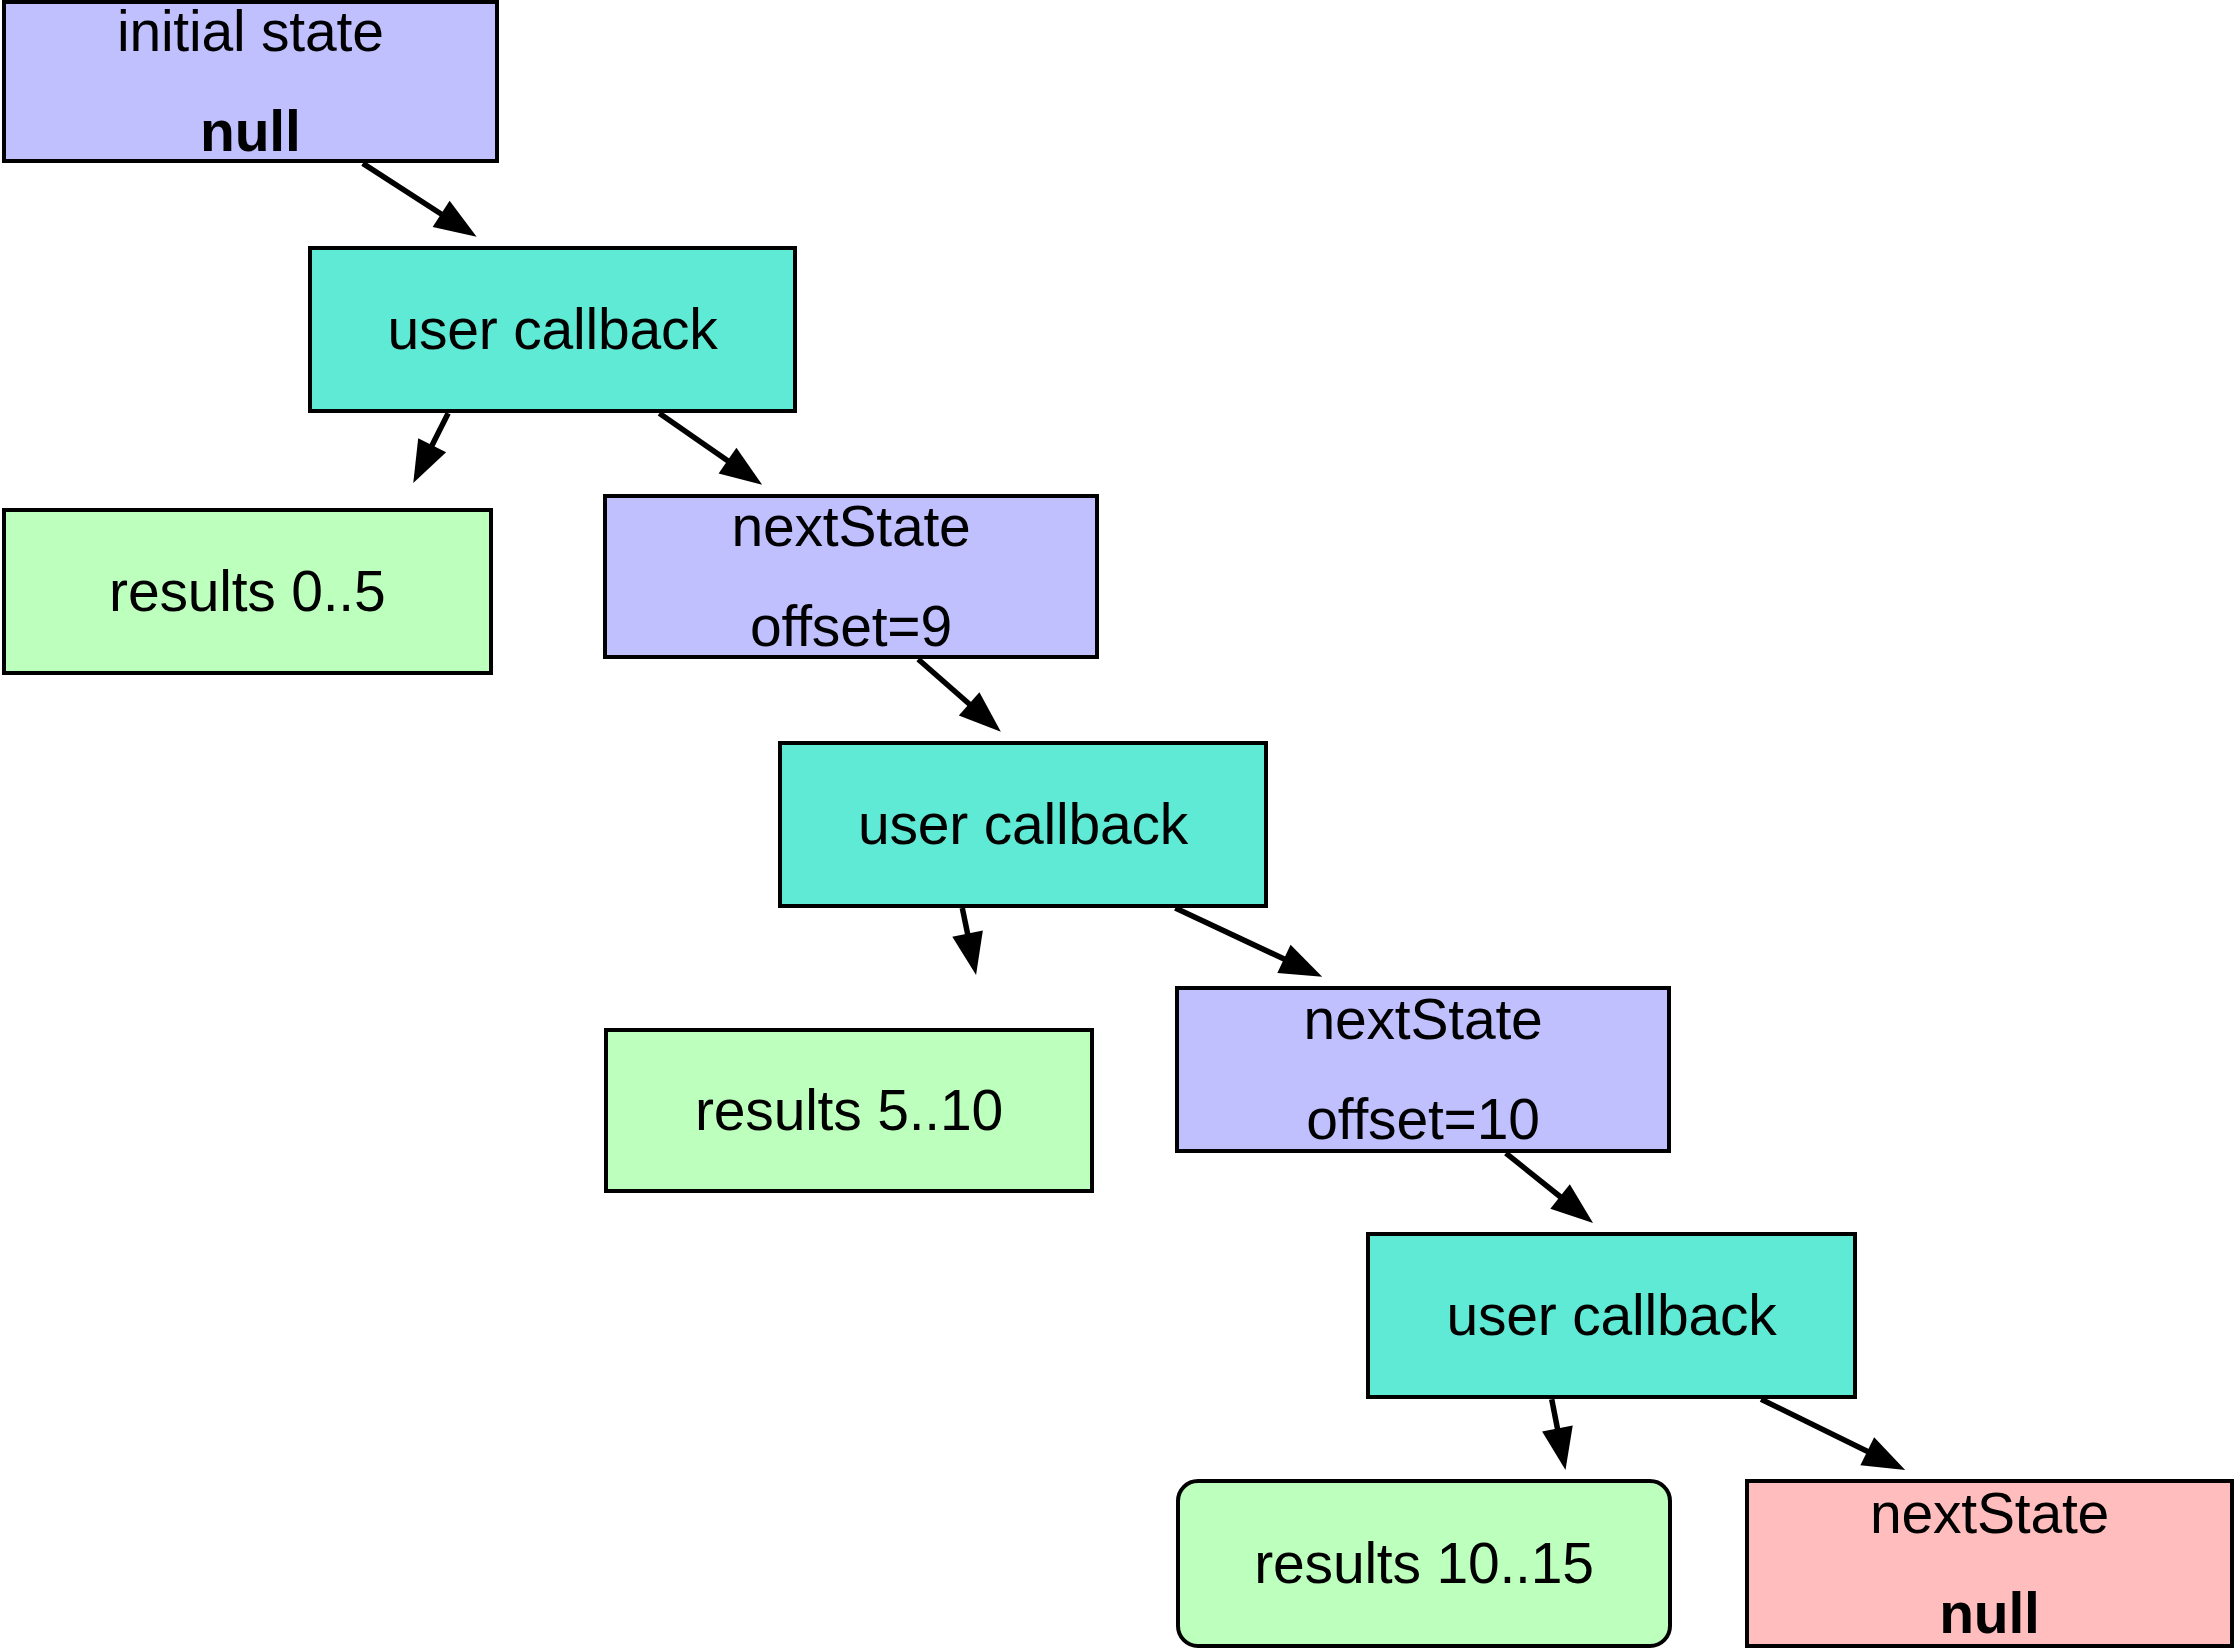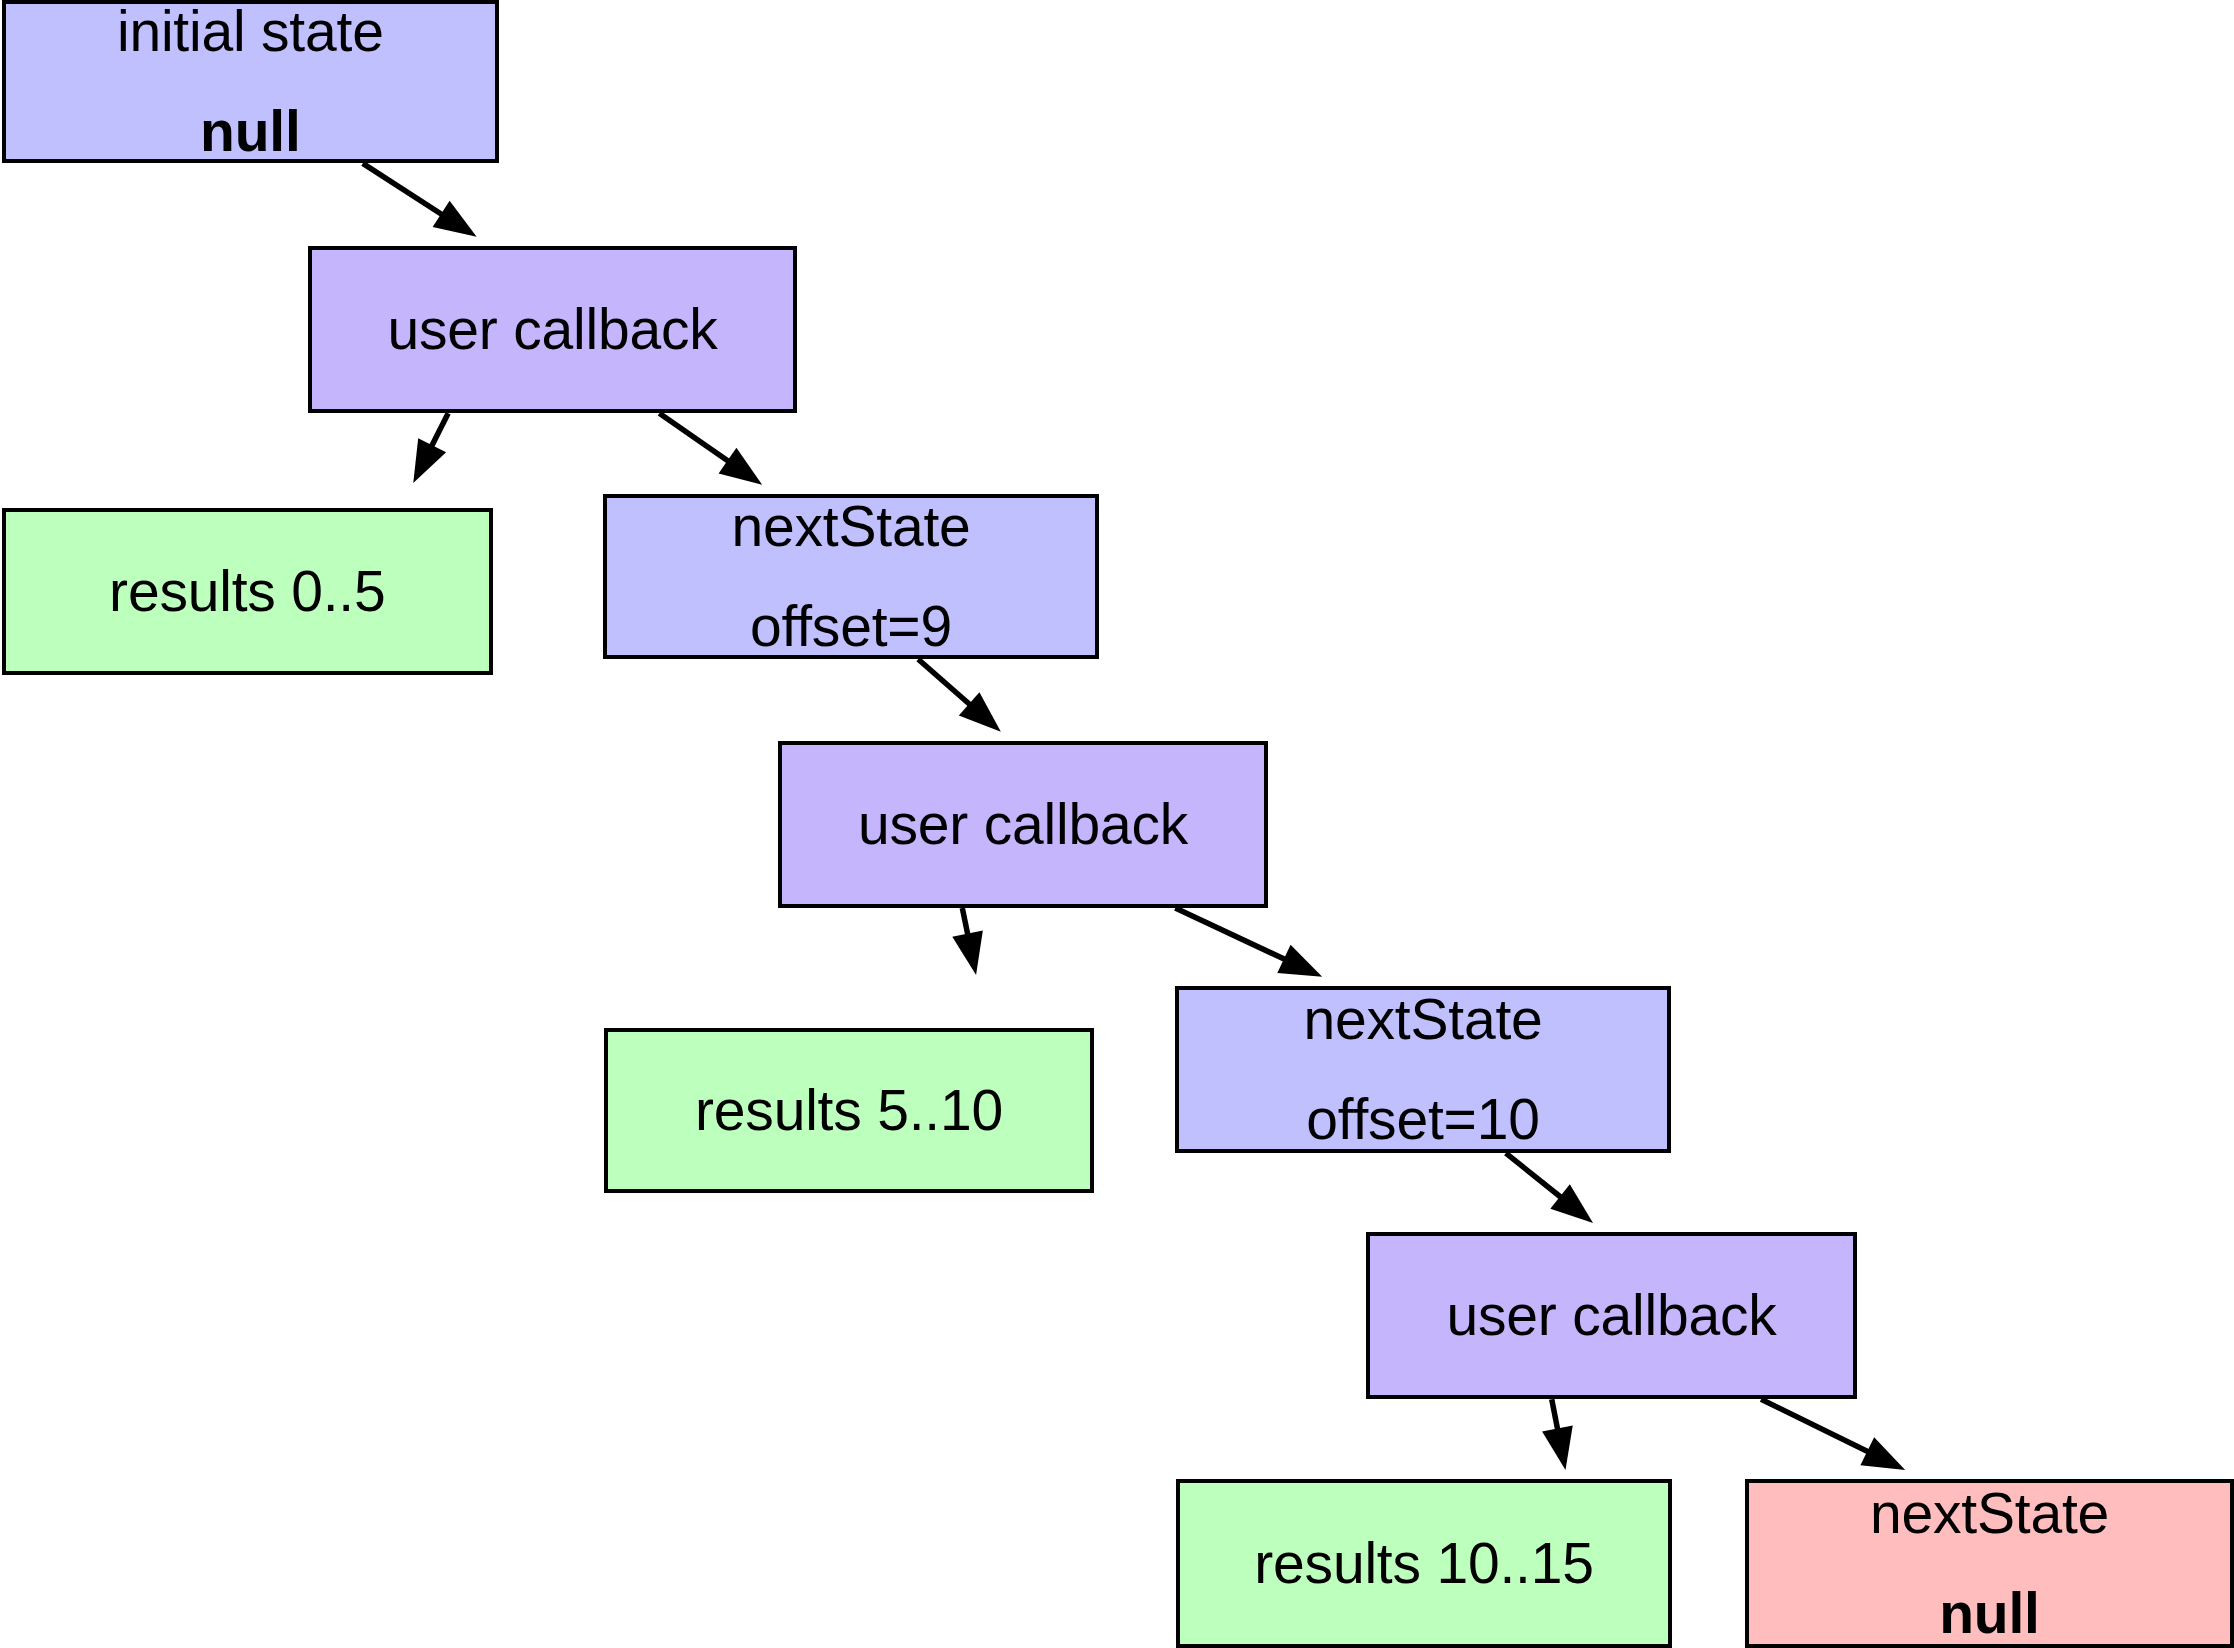--- a/index.html
+++ b/index.html
@@ -42,21 +42,21 @@
     font-weight: 400;
     letter-spacing: -0.2px;
   }
   .node .line.bold {
     font-weight: 700;
   }
   .node .line.gap {
     margin-top: 32px;
   }
   .n-state   { background: #c0c0ff; }
-  .n-cb      { background: #c4b5fd; }
+  .n-cb      { background: #5eead4; }
   .n-results { background: #bdffbd; }
   .n-end     { background: #ffbdbd; }
 </style>
 </head>
 <body>
 
 <div id="stage">
   <svg id="edge-layer" viewBox="0 0 2433 1795">
       <g>
         <line x1="395" y1="178" x2="485.38813407103027" y2="236.3149252071163" stroke="#000000" stroke-width="6"></line>
@@ -116,21 +116,21 @@
       <div class="node n-results" style="left: 604px; top: 984px; width: 490px; height: 165px; margin-top: 44px;">
         <span class="line">results 5..10</span>
       </div>
       <div class="node n-state" style="left: 1175px; top: 986px; width: 496px; height: 167px;">
         <span class="line">nextState</span>
         <span class="line gap">offset=10</span>
       </div>
       <div class="node n-cb" style="left: 1366px; top: 1232px; width: 491px; height: 167px;">
         <span class="line">user callback</span>
       </div>
-      <div class="node n-results" style="left: 1176px; top: 1479px; width: 496px; height: 169px;">
+      <div class="node n-results" style="left: 1176px; top: 1479px; width: 496px; height: 169px; border-radius: 22px;">
         <span class="line">results 10..15</span>
       </div>
       <div class="node n-end" style="left: 1745px; top: 1479px; width: 489px; height: 169px;">
         <span class="line">nextState</span>
         <span class="line gap bold">null</span>
       </div>
     </div>
 </div>
 
 

